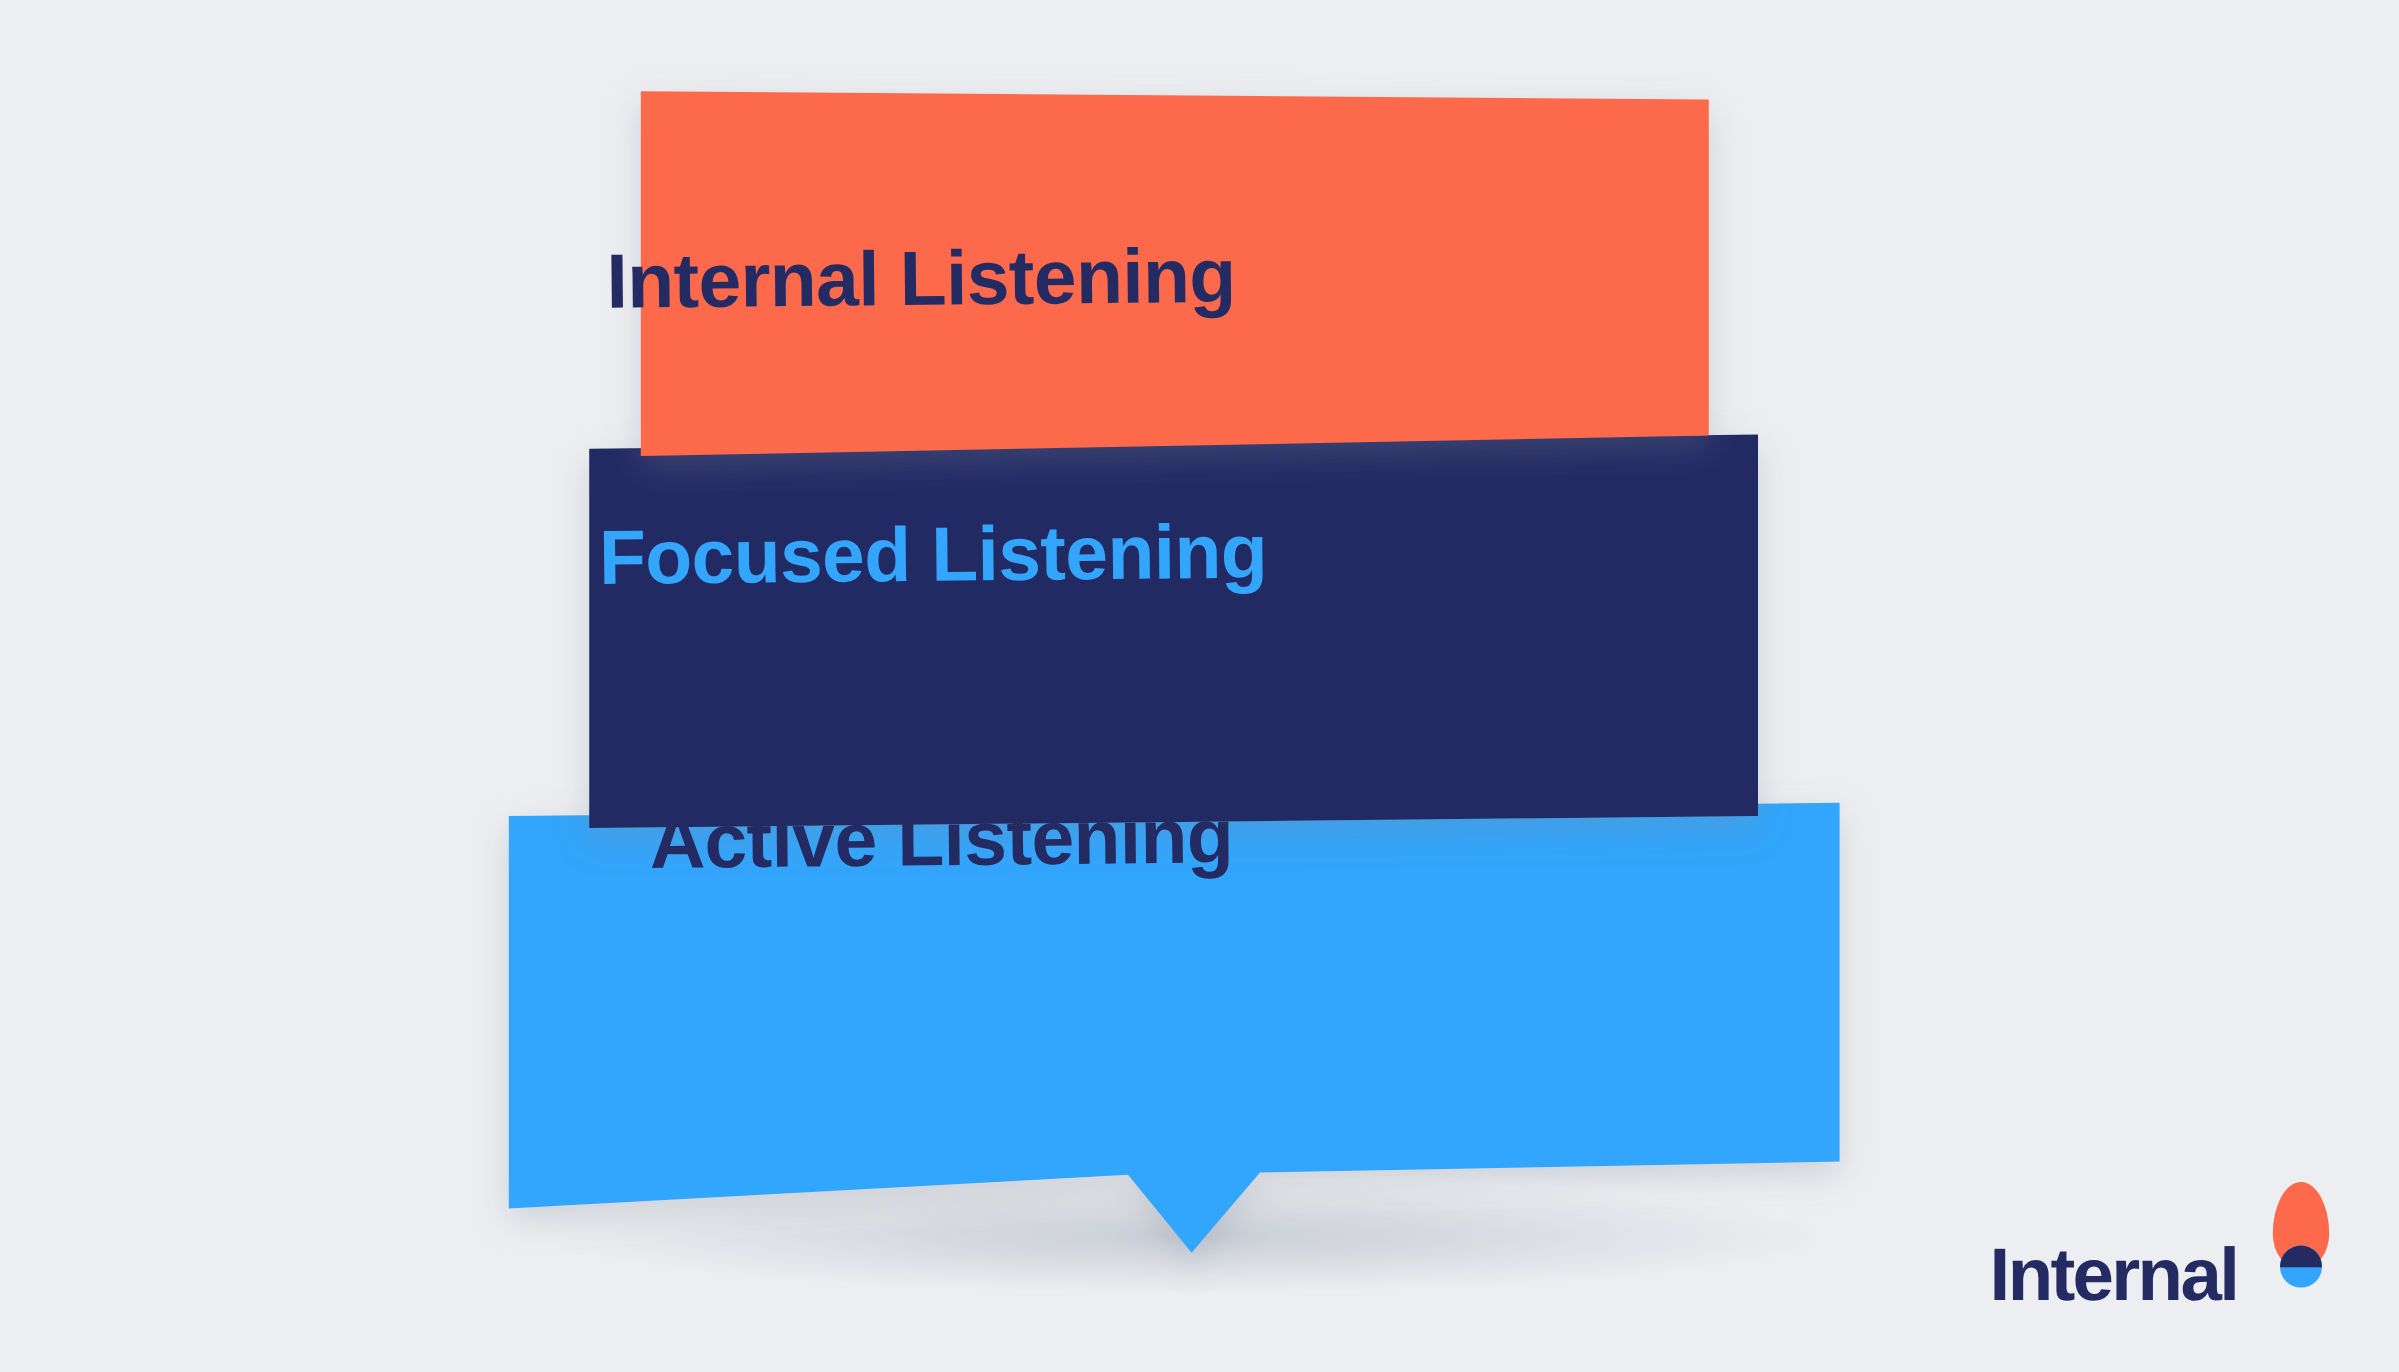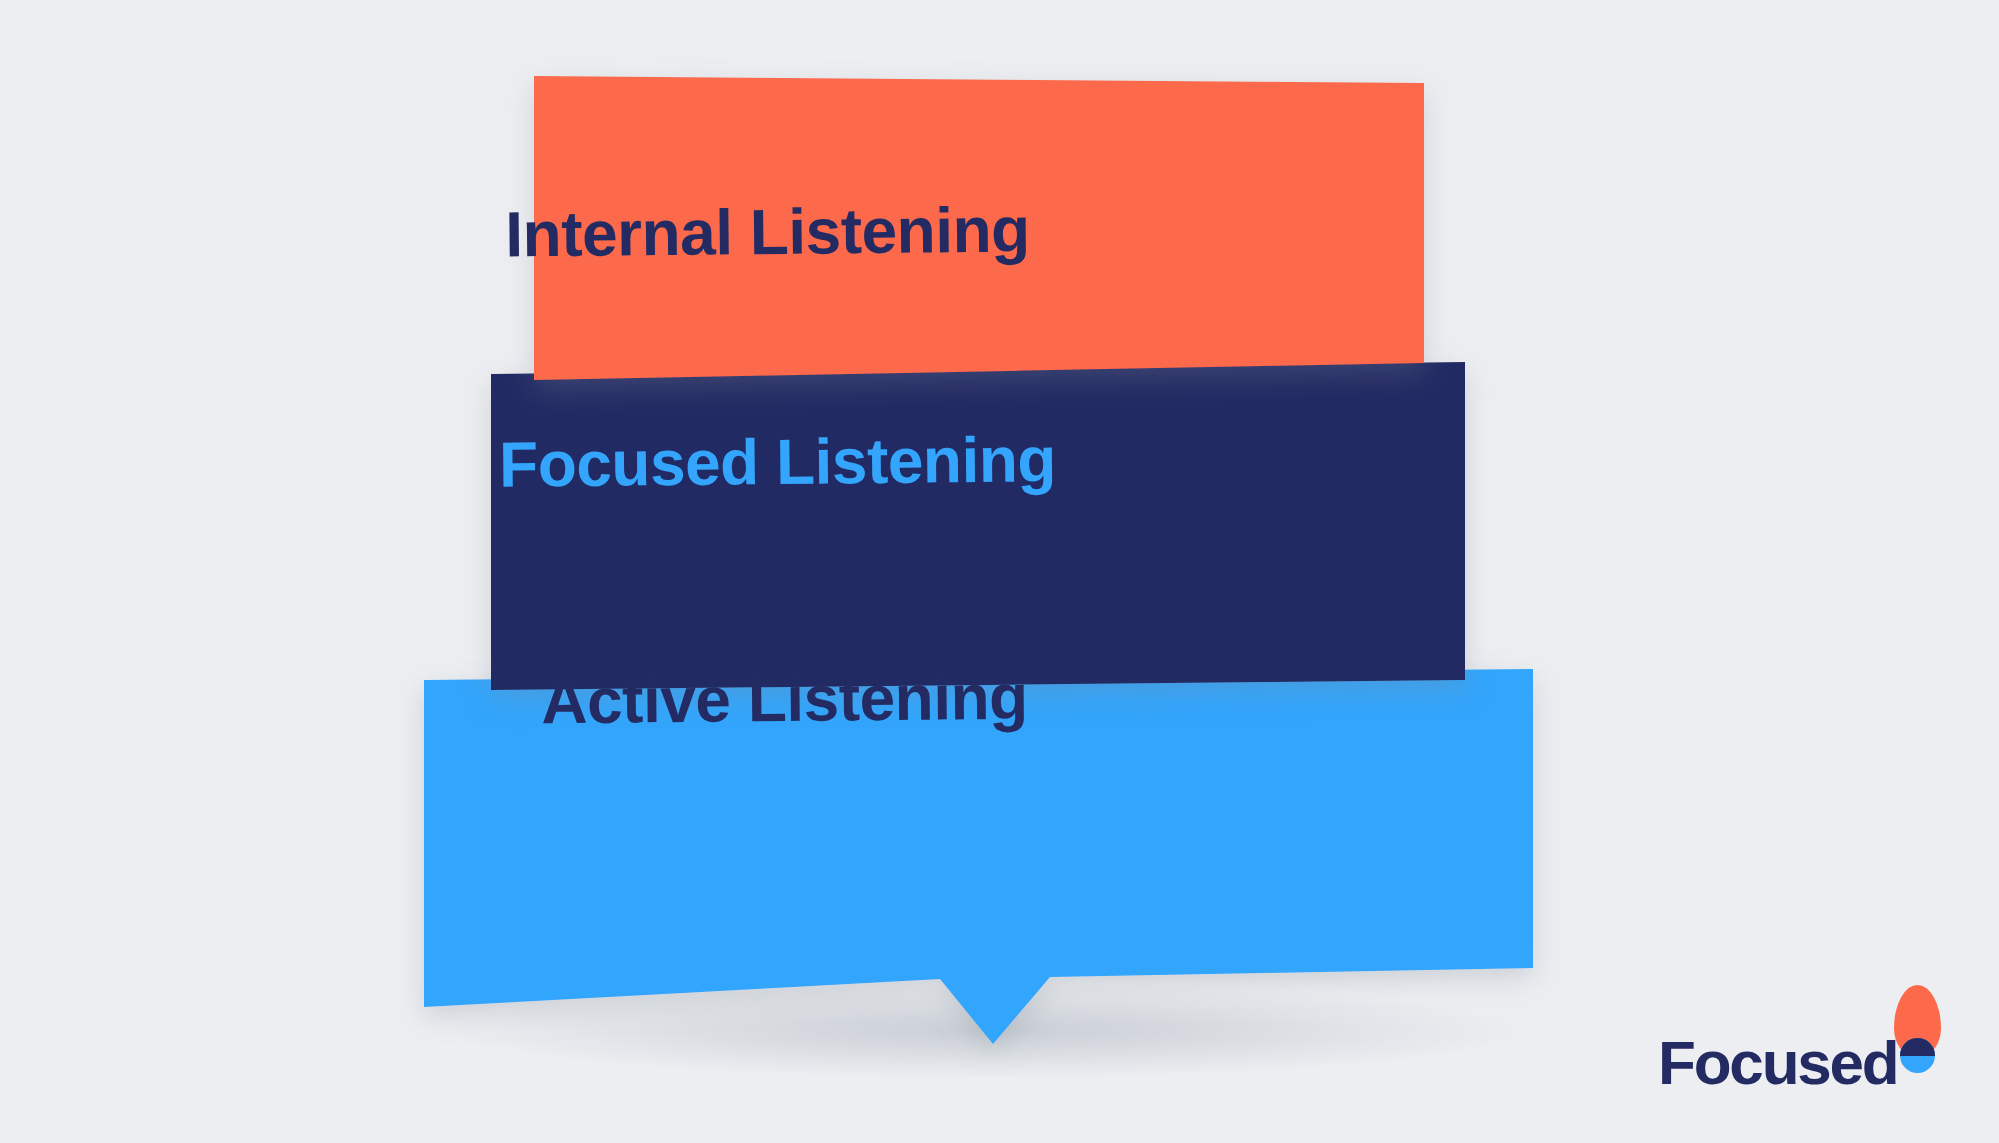--- a/index.html
+++ b/index.html
@@ -144,21 +144,21 @@
     </g>
   </svg>
 
   <div class="banner-label" id="label-internal" style="color: rgb(36, 43, 99);">Internal Listening</div>
 
   <div class="banner-label" id="label-focused" style="color: rgb(51, 165, 252);">Focused Listening</div>
 
   <div class="banner-label" id="label-active" style="color: rgb(36, 43, 99);">Active Listening</div>
 
   <div id="logo">
-    <div id="logo-wordmark" style="color: rgb(36, 43, 99);">Focused</div>
+    <div id="logo-wordmark" style="color: rgb(36, 43, 99);">Internal</div>
     <div id="logo-mark">
       <div class="logo-drop" style="background: rgb(252, 106, 75);"></div>
       <div class="logo-dot-blue" style="background: rgb(51, 165, 252);"></div>
       <div class="logo-dot-navy" style="background: rgb(36, 43, 99);"></div>
     </div>
   </div>
 
 </div>
 
 </body></html>

